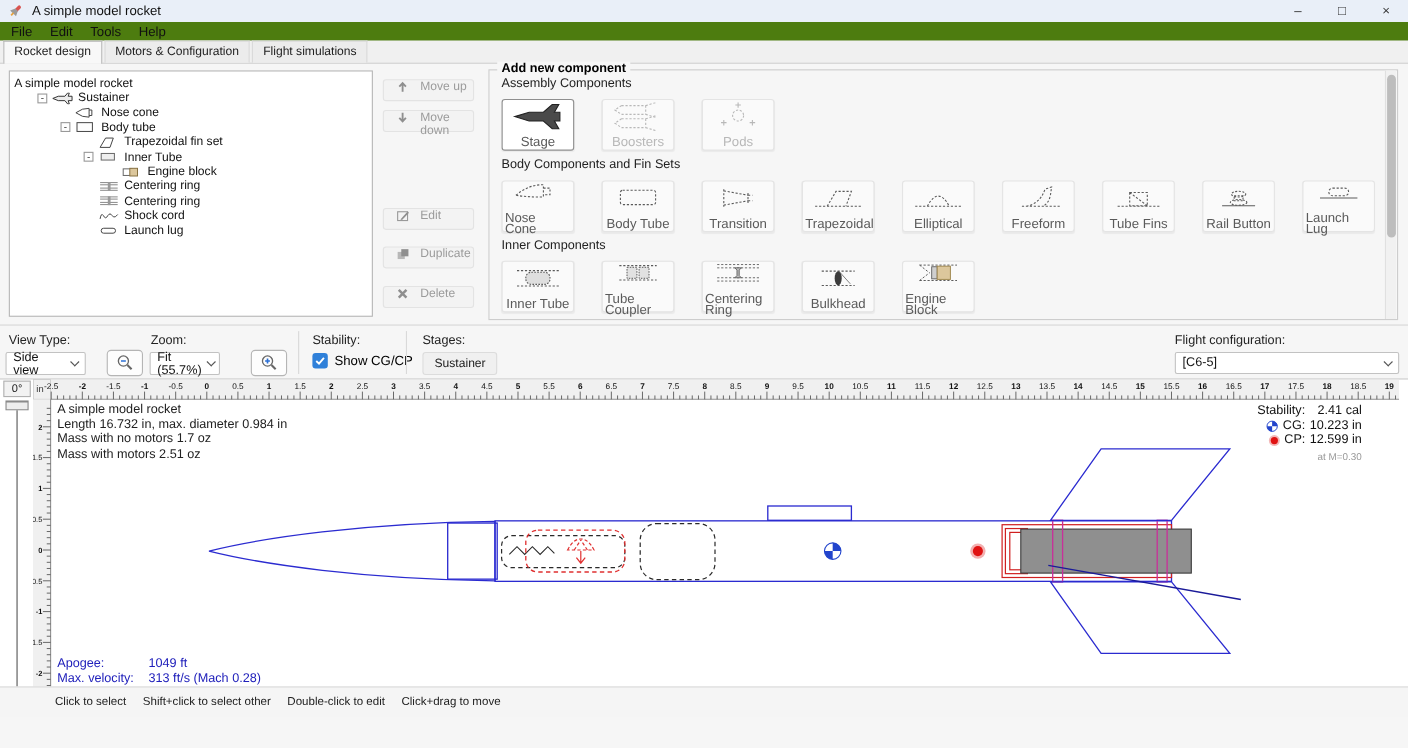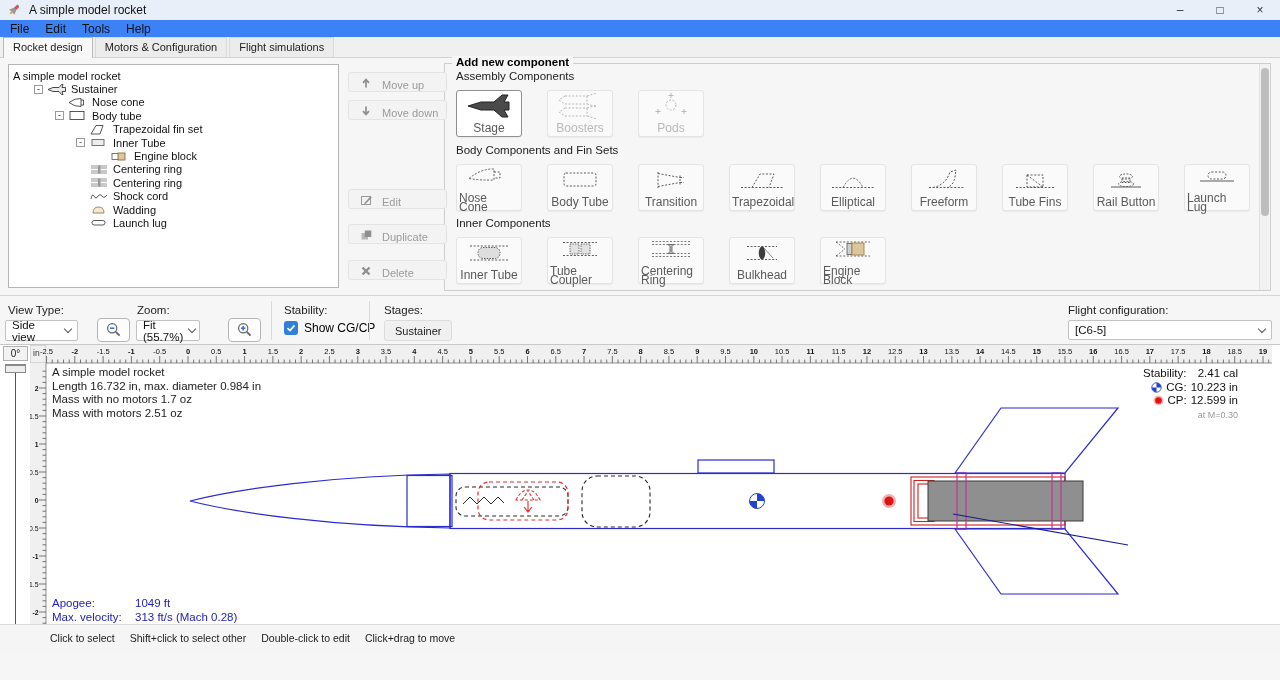--- a/index.html
+++ b/index.html
@@ -9,38 +9,38 @@
   .abs { position:absolute; }
 
   
   .titlebar { left:0; top:0; width:1280px; height:20px; background:#e9eff8; display:flex; align-items:center; }
   .titlebar .appicon { margin-left:7px; width:14px; height:14px; }
   .titlebar .title { margin-left:8px; font-size:12px; color:#111; }
   .wincontrols { position:absolute; right:0; top:0; height:20px; display:flex; }
   .winbtn { width:40px; height:20px; display:flex; align-items:center; justify-content:center; font-size:12px; color:#333; }
 
   
-  .menubar { left:0; top:20px; width:1280px; height:17px; background:#3b82f6; display:flex; align-items:center; padding-left:2px; }
+  .menubar { left:0; top:20px; width:1280px; height:17px; background:#4d7c0f; display:flex; align-items:center; padding-left:2px; }
   .menu-item { font-size:12px; color:#111; padding:1px 8px; }
 
   
   .tabstrip { left:0; top:37px; width:1280px; height:21px; background:#f0f0f0; border-bottom:1px solid #d2d2d2; display:flex; align-items:flex-end; padding-left:3px; }
   .tab { font-size:11px; color:#222; padding:3px 9px 4px; border:1px solid #dadada; border-bottom:none; background:#ececec; margin-right:2px; }
   .tab.active { background:#f8f8f8; border-color:#b9b9b9; position:relative; top:1px; padding-bottom:5px; }
 
   
   .tree { left:8px; top:64px; width:331px; height:224px; background:#fff; border:1px solid #b5b5b5; padding-top:4px; font-size:11px; overflow:hidden; }
   .trow { height:13.4px; display:flex; align-items:center; white-space:nowrap; }
   .trow .exp { width:9px; height:9px; border:1px solid #999; background:#fff; font-size:9px; line-height:6px; text-align:center; color:#333; margin-right:4px; flex:none; }
   .trow .spacer { width:13px; flex:none; }
   .trow .ticon { width:20px; height:11px; margin-right:4px; flex:none; }
   .trow .tlabel { color:#111; }
 
   
-  .abtn { left:348px; width:99px; height:20px; background:#f3f3f3; border:1px solid #e3e3e3; border-radius:3px; display:flex; align-items:flex-end; gap:9px; padding-left:11px; font-size:11px; color:#9b9b9b; }
+  .abtn { left:348px; width:83px; height:20px; background:#f3f3f3; border:1px solid #e3e3e3; border-radius:3px; display:flex; align-items:flex-start; gap:9px; padding-left:11px; font-size:11px; color:#9b9b9b; }
 
   
   .groupbox { left:444px; top:63px; width:827px; height:228px; border:1px solid #cdcdcd; }
   .groupbox .gtitle { position:absolute; top:-8px; left:7px; background:#f6f6f6; padding:0 4px; font-size:11.5px; font-weight:bold; color:#000; }
   .seclabel { position:absolute; left:11px; font-size:11.5px; color:#222; }
   .cardrow { position:absolute; left:11px; display:flex; gap:25px; }
   .card { width:66px; height:47px; background:#fafafa; border:1px solid #e4e4e4; border-radius:3px; box-shadow:0 1px 1px rgba(0,0,0,0.05); display:flex; flex-direction:column; align-items:center; justify-content:center; color:#5a5a5a; }
   .card.primary { background:#fff; border-color:#8f8f8f; }
   .card.disabled { color:#b8b8b8; }
   .card .clabel { font-size:12px; line-height:9.5px; margin-top:1px; }
@@ -168,27 +168,20 @@
             <rect x="9" y="1.5" width="2.5" height="8" fill="#999"></rect>
           </svg></span>
         <span class="tlabel">Centering ring</span>
       </div>
       <div class="trow" style="padding-left: 67px;">
         <span class="spacer"></span>
         <span class="ticon"><svg width="20" height="11" viewBox="0 0 20 11">
             <path d="M2 8 Q3 2 5 5 Q7 9 9 5 Q11 2 13 5 Q14 7 16 6 L18 4" fill="none" stroke="#444" stroke-width="0.9"></path>
           </svg></span>
         <span class="tlabel">Shock cord</span>
-      </div>
-      <div class="trow" style="padding-left: 67px;">
-        <span class="spacer"></span>
-        <span class="ticon"><svg width="20" height="11" viewBox="0 0 20 11">
-            <path d="M4 9 Q4 3 9.5 3 Q15 3 15 9 Z" fill="#f3ead0" stroke="#8a7f5a" stroke-width="0.9"></path>
-          </svg></span>
-        <span class="tlabel">Wadding</span>
       </div>
       <div class="trow" style="padding-left: 67px;">
         <span class="spacer"></span>
         <span class="ticon"><svg width="20" height="11" viewBox="0 0 20 11">
             <rect x="3" y="3.5" width="13" height="4.5" rx="2.2" fill="#fff" stroke="#444" stroke-width="0.9"></rect>
           </svg></span>
         <span class="tlabel">Launch lug</span>
       </div>
     </div>
 

